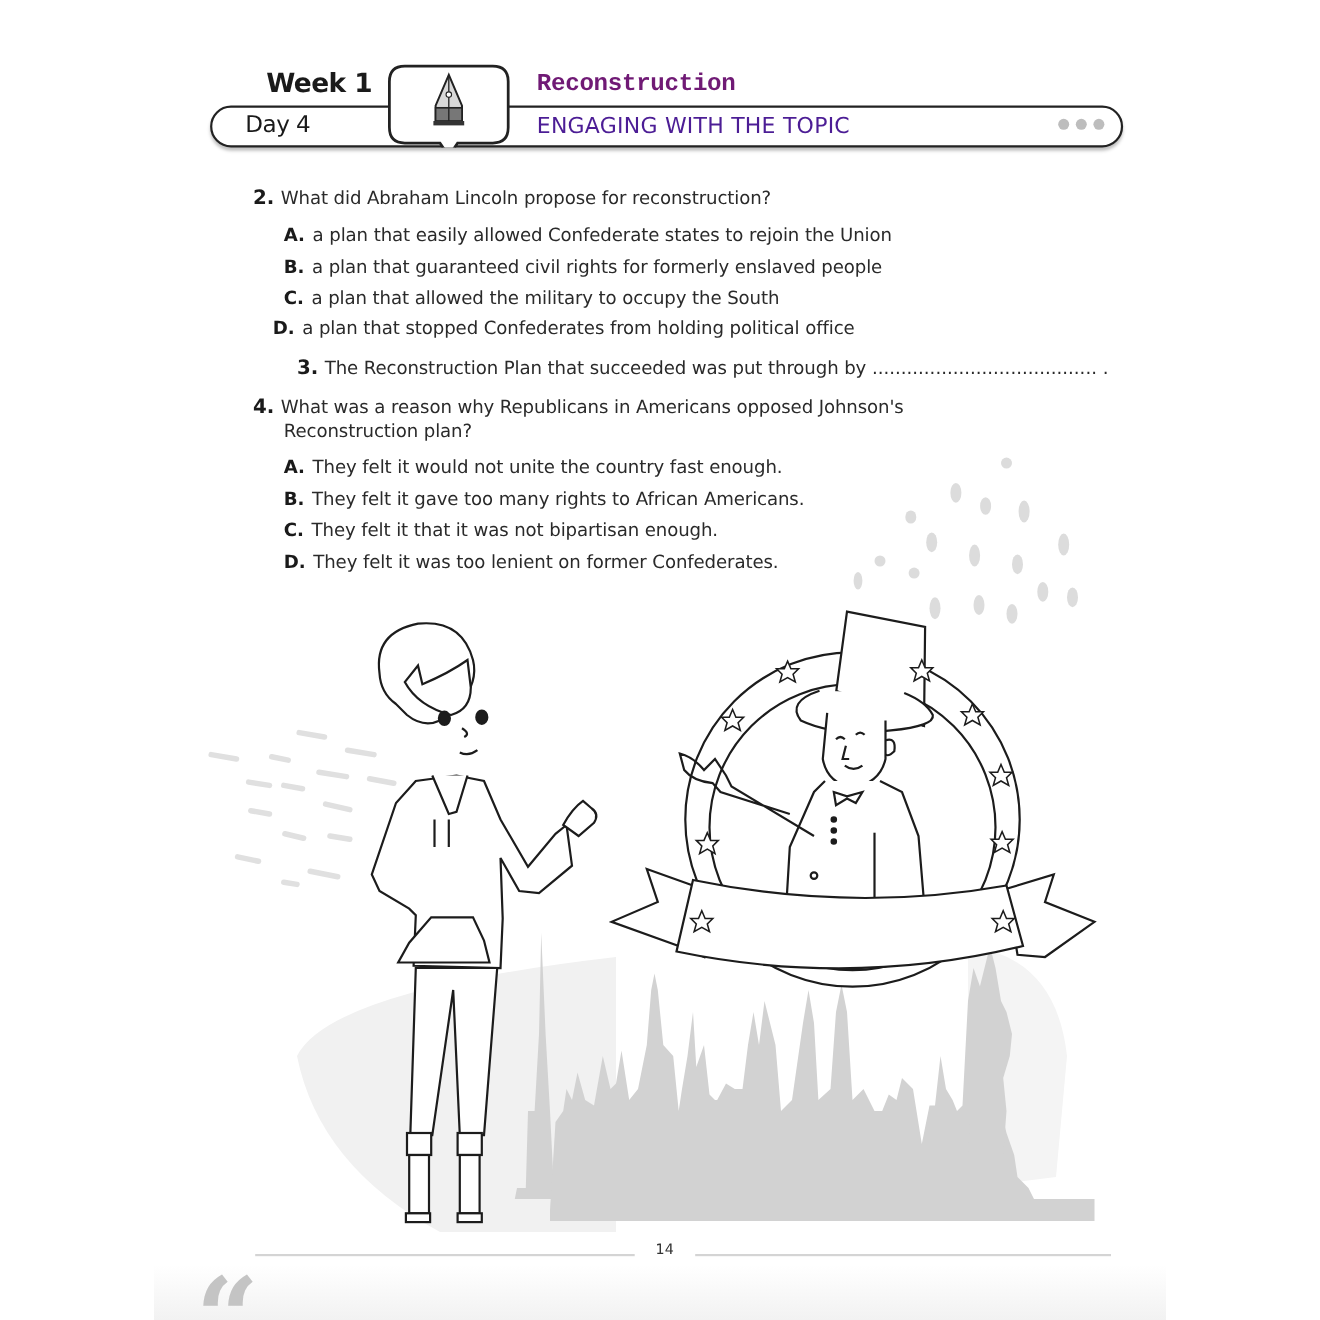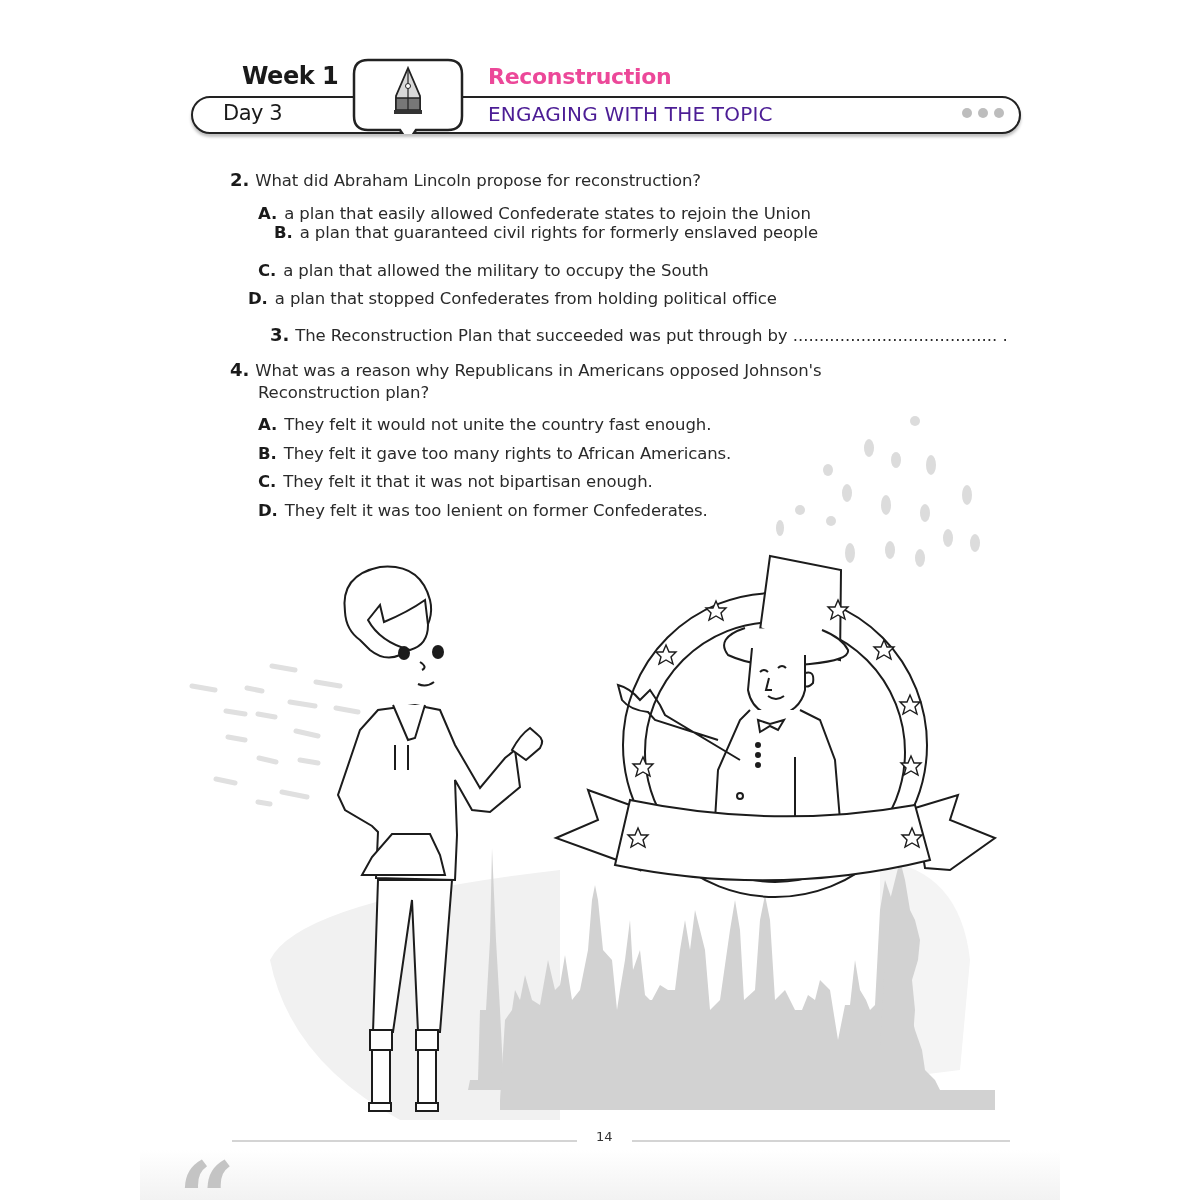--- a/index.html
+++ b/index.html
@@ -4,21 +4,21 @@
 <style>
   * { margin: 0; padding: 0; box-sizing: border-box; }
   html, body { width: 1200px; height: 1200px; background: #ffffff; overflow: hidden; }
   body { position: relative; font-family: "DejaVu Sans", sans-serif; color: #222; }
 
   .bottom-fade { position: absolute; left: 140px; top: 1150px; width: 920px; height: 50px;
     background: linear-gradient(#ffffff, #f2f2f2); }
 
   
   .hdr-week { position: absolute; left: 222px; top: 62px; font-size: 24px; font-weight: bold; letter-spacing: -0.5px; color: #1a1a1a; margin-left: 20px; }
-  .hdr-title { position: absolute; left: 488px; top: 64px; font-size: 22px; font-weight: bold; color: #ec4899; letter-spacing: -0.3px; }
+  .hdr-title { position: absolute; left: 488px; top: 64px; font-size: 22px; font-weight: bold; color: #701a75; letter-spacing: -0.3px; font-family: Liberation Mono, monospace; }
   .hdr-bar { position: absolute; left: 191px; top: 96px; width: 830px; height: 38px;
     border: 2.5px solid #222; border-radius: 20px; background: #fff;
     box-shadow: 0 3px 3px rgba(0,0,0,0.25); }
   .hdr-day { position: absolute; left: 223px; top: 101px; font-size: 21px; color: #1a1a1a; letter-spacing: -0.5px; }
   .hdr-sub { position: absolute; left: 488px; top: 102px; font-size: 20px; color: #4c1d95; letter-spacing: 0.2px; }
   .hdr-dots { position: absolute; left: 962px; top: 108px; display: flex; gap: 6px; }
   .hdr-dots span { width: 10px; height: 10px; border-radius: 50%; background: #bdbdbd; display: block; }
   .badge { position: absolute; left: 352px; top: 58px; width: 112px; height: 76px; }
 
   
@@ -37,21 +37,21 @@
   .illus { position: absolute; left: 0; top: 0; }
 </style>
 </head>
 <body>
 
 <div class="bottom-fade"></div>
 
 <div class="hdr-bar"></div>
 <div class="hdr-week">Week 1</div>
 <div class="hdr-title">Reconstruction</div>
-<div class="hdr-day">Day 3</div>
+<div class="hdr-day">Day 4</div>
 <div class="hdr-sub">ENGAGING WITH THE TOPIC</div>
 <div class="hdr-dots">
     <span></span>
     <span></span>
     <span></span>
   </div>
 
 <svg class="badge" viewBox="0 0 112 76" width="112" height="76">
   <path d="M16 2 H96 Q110 2 110 16 V58 Q110 72 96 72 H64 L56 84 L48 72 H16 Q2 72 2 58 V16 Q2 2 16 2 Z" fill="#fff" stroke="#222" stroke-width="2.5"></path>
   <g>
@@ -60,21 +60,21 @@
     <rect x="42" y="52" width="28" height="4" fill="#333"></rect>
     <line x1="56" y1="12" x2="56" y2="52" stroke="#222" stroke-width="1.2"></line>
     <circle cx="56" cy="28" r="2.5" fill="#fff" stroke="#222" stroke-width="1"></circle>
   </g>
 </svg>
 
 <div class="q" style="left:230px; top:169px;">
   <span class="num">2.</span><span>What did Abraham Lincoln propose for reconstruction?</span>
 </div>
 <div class="opt" style="left:258px; top:204px;"><span class="lt">A.</span><span>a plan that easily allowed Confederate states to rejoin the Union</span></div>
-<div class="opt" style="left:258px; top:223px;margin-left:16px;"><span class="lt">B.</span><span>a plan that guaranteed civil rights for formerly enslaved people</span></div>
+<div class="opt" style="left:258px; top:233px;"><span class="lt">B.</span><span>a plan that guaranteed civil rights for formerly enslaved people</span></div>
 <div class="opt" style="left:258px; top:261px;"><span class="lt">C.</span><span>a plan that allowed the military to occupy the South</span></div>
 <div class="opt" style="left:248px; top:289px;"><span class="lt">D.</span><span>a plan that stopped Confederates from holding political office</span></div>
 
 <div class="q" style="left:230px; top:324px;margin-left:40px;">
   <span class="num">3.</span><span>The Reconstruction Plan that succeeded was put through by</span>
   <span class="q3-dots">....................................... .</span>
 </div>
 
 <div class="q" style="left:230px; top:359px;">
   <span class="num">4.</span><span>What was a reason why Republicans in Americans opposed Johnson's</span><br>

